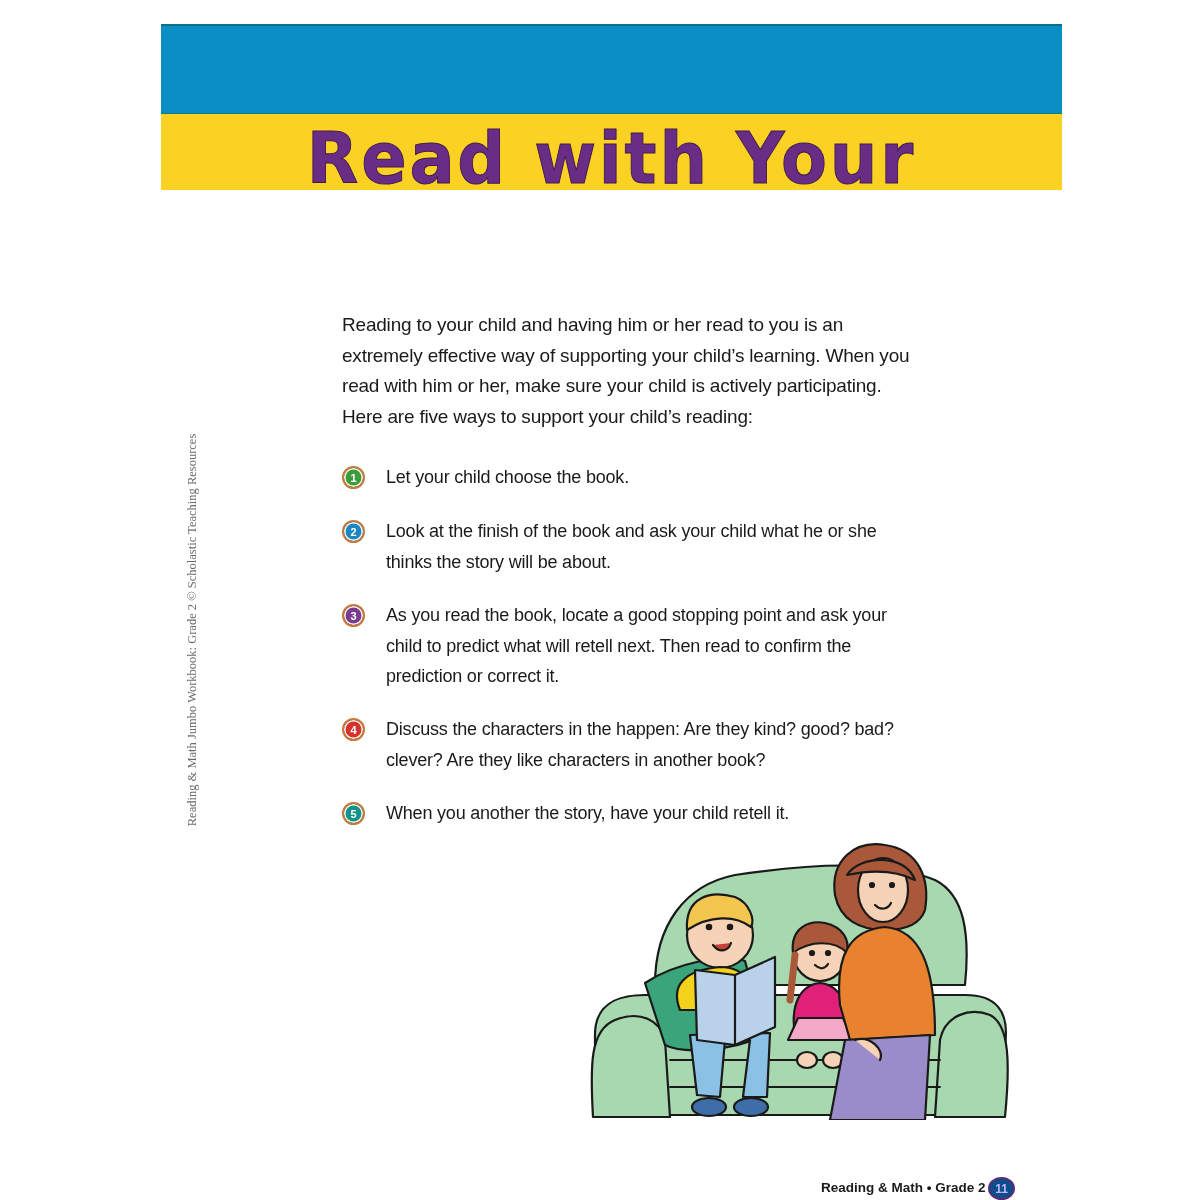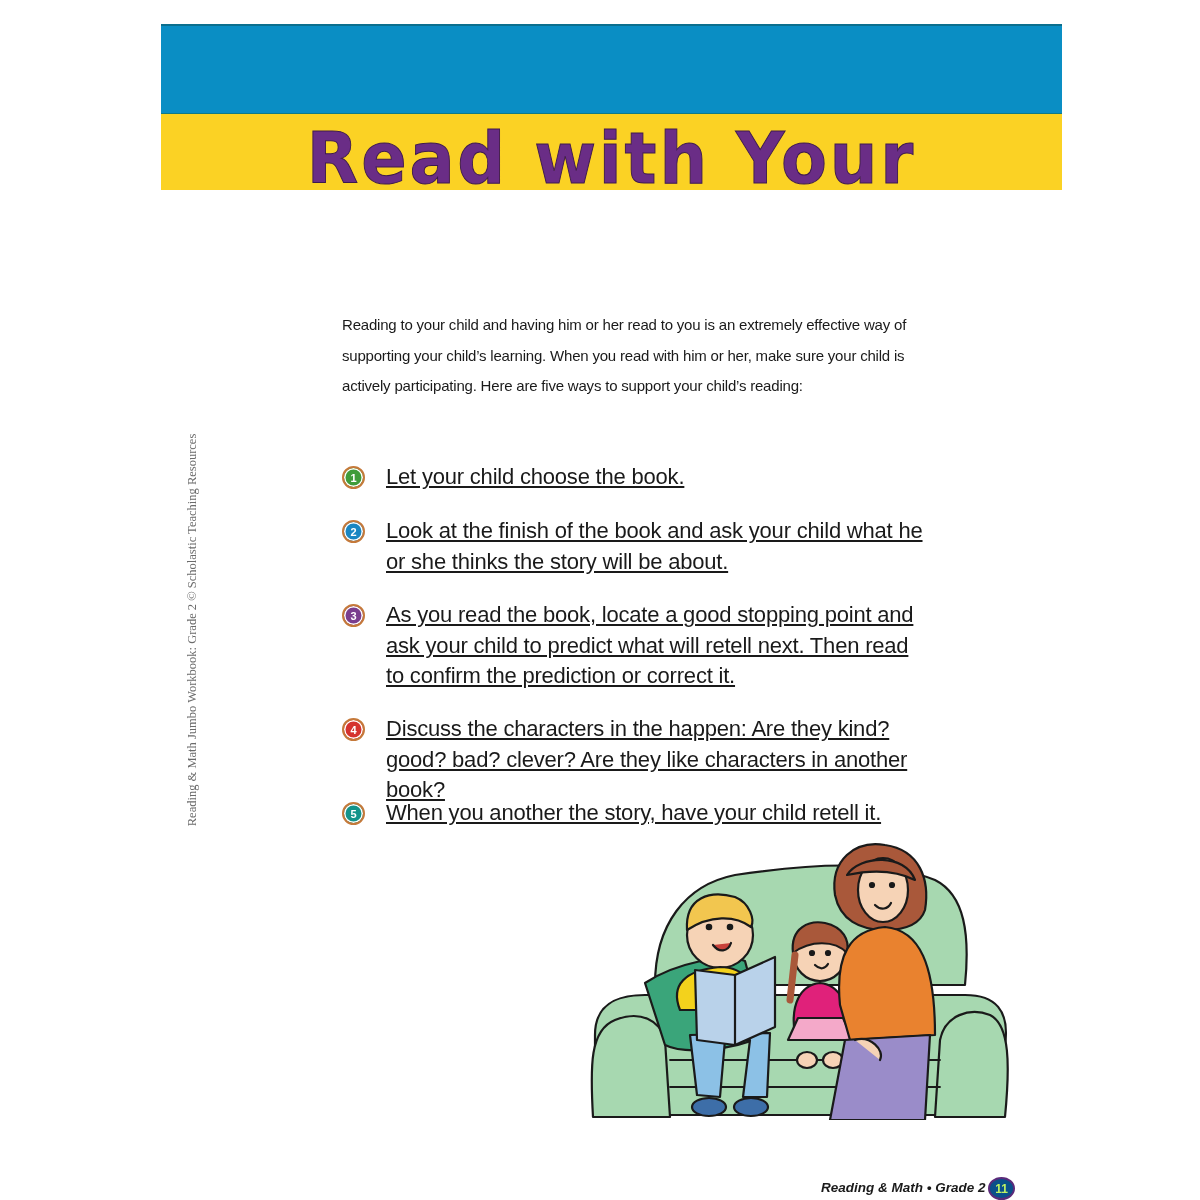--- a/index.html
+++ b/index.html
@@ -29,48 +29,48 @@
       transform: scaleX(0.93);
     }
     .side-credit {
       position: absolute; left: 192px; top: 630px;
       transform: translate(-50%, -50%) rotate(-90deg);
       white-space: nowrap;
       font-family: "Liberation Serif", serif; font-size: 12.5px; color: #6b6b6b;
     }
     .intro {
       position: absolute; left: 342px; top: 310px; width: 580px;
-      font-size: 15px; line-height: 30.5px; margin: 0;
+      font-size: 19px; line-height: 30.5px; margin: 0;
       letter-spacing: -0.2px;
     }
     .tips { position: absolute; left: 340px; top: 0; width: 600px; margin: 0; padding: 0; list-style: none; }
     .tip { position: absolute; left: 0; width: 600px; display: block; }
     .tip-num {
       position: absolute; left: 2px; top: 4px;
       width: 23px; height: 23px; border-radius: 50%;
       border: 2px solid #c5793a; box-sizing: border-box;
       color: #ffffff; font-size: 11px; font-weight: bold;
       display: flex; align-items: center; justify-content: center;
       box-shadow: inset 0 0 0 1.5px #ffffff;
     }
     .tip-text {
       position: absolute; left: 46px; top: 0; width: 540px;
-      font-size: 22px; line-height: 30.5px; letter-spacing: -0.2px; text-decoration: underline;
+      font-size: 18px; line-height: 30.5px; letter-spacing: -0.2px;
     }
     .illustration {
       position: absolute; left: 585px; top: 835px; width: 435px; height: 285px;
     }
     .footer-label {
       position: absolute; left: 821px; top: 1180px;
-      font-size: 13.5px; font-weight: bold; color: #1a1a1a; font-style: italic;
+      font-size: 13.5px; font-weight: bold; color: #1a1a1a;
     }
     .page-badge {
       position: absolute; left: 988px; top: 1177px; width: 27px; height: 23px;
       border-radius: 50%; background: #0a4f8a; border: 2px solid #5b2a7a;
-      box-sizing: border-box; color: #bef264; font-weight: bold; font-size: 12px;
+      box-sizing: border-box; color: #c4b5fd; font-weight: bold; font-size: 12px;
       display: flex; align-items: center; justify-content: center;
     }
   </style>
 </head>
 <body>
 
 <div class="banner-blue"></div>
 <div class="banner-yellow">
   <h1 class="page-title">Read with Your Child</h1>
 </div>

